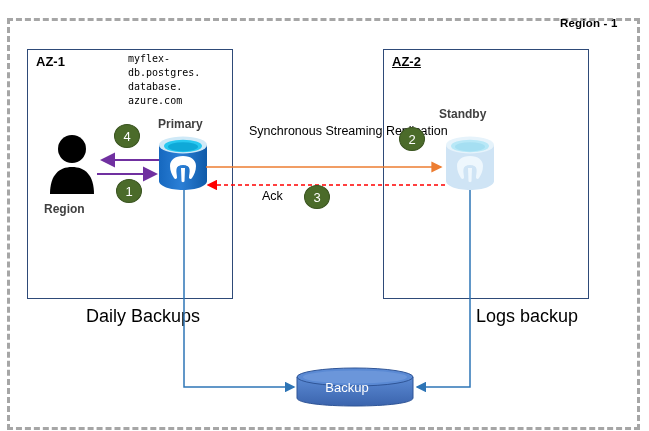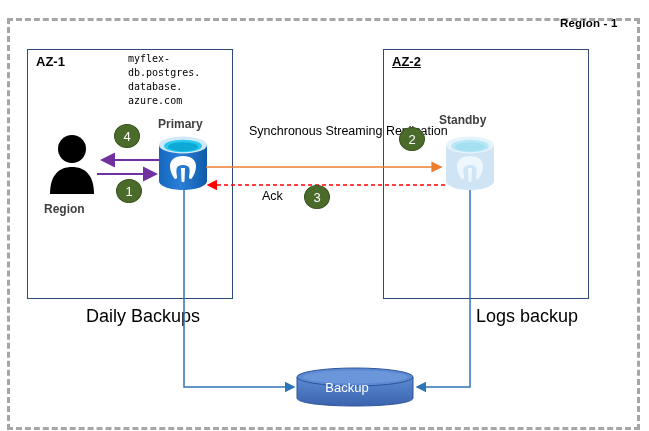--- a/index.html
+++ b/index.html
@@ -27,21 +27,21 @@
   
   .hostname{
     position:absolute;left:128px;top:44px;width:104px;
     font-family:"DejaVu Sans Mono","Liberation Mono",monospace;
     font-size:10px;line-height:14px;color:#000;white-space:pre-line;
   }
 
   
   .node-caption{position:absolute;font-size:12px;font-weight:bold;color:#404040;white-space:nowrap;}
   #primary-caption{left:158px;top:109px;}
-  #standby-caption{left:439px;top:105px;}
+  #standby-caption{left:439px;top:99px;}
   #client-caption{left:44px;top:194px;}
 
   
   #client-icon{position:absolute;left:48px;top:126px;width:48px;height:60px;}
 
   
   .db-icon{position:absolute;width:54px;height:58px;}
   #primary-icon{left:156px;top:126px;}
   #standby-icon{left:443px;top:126px;}
 

